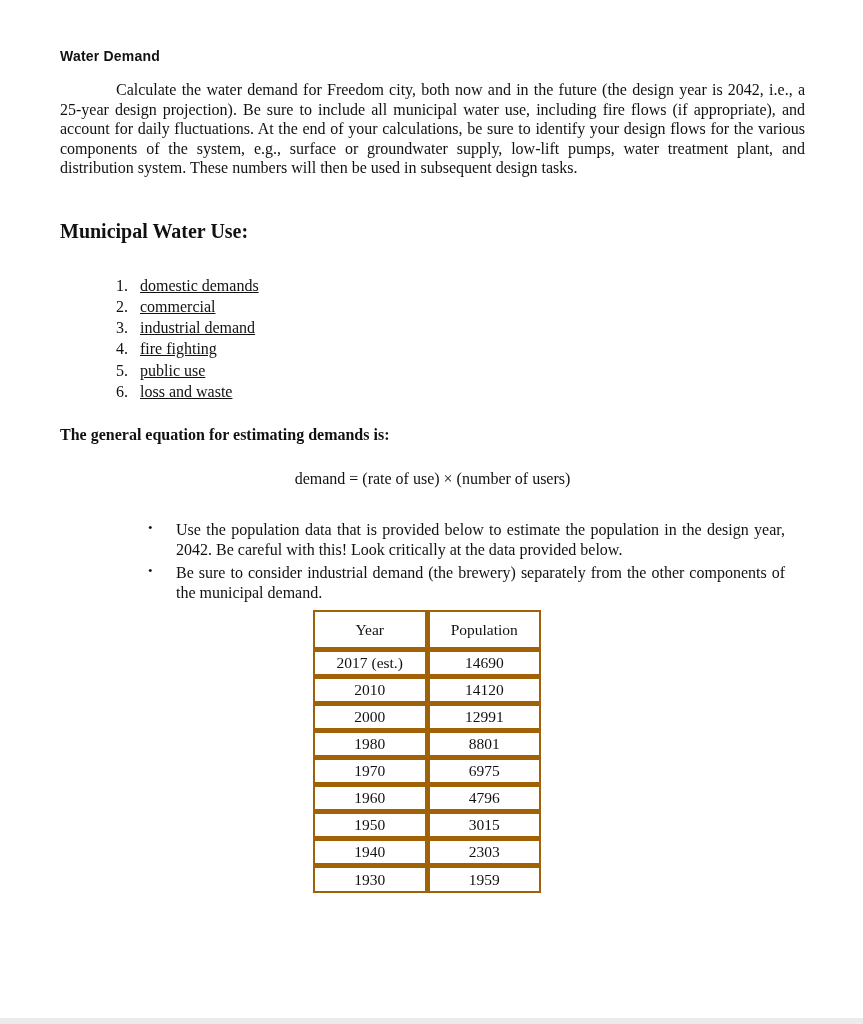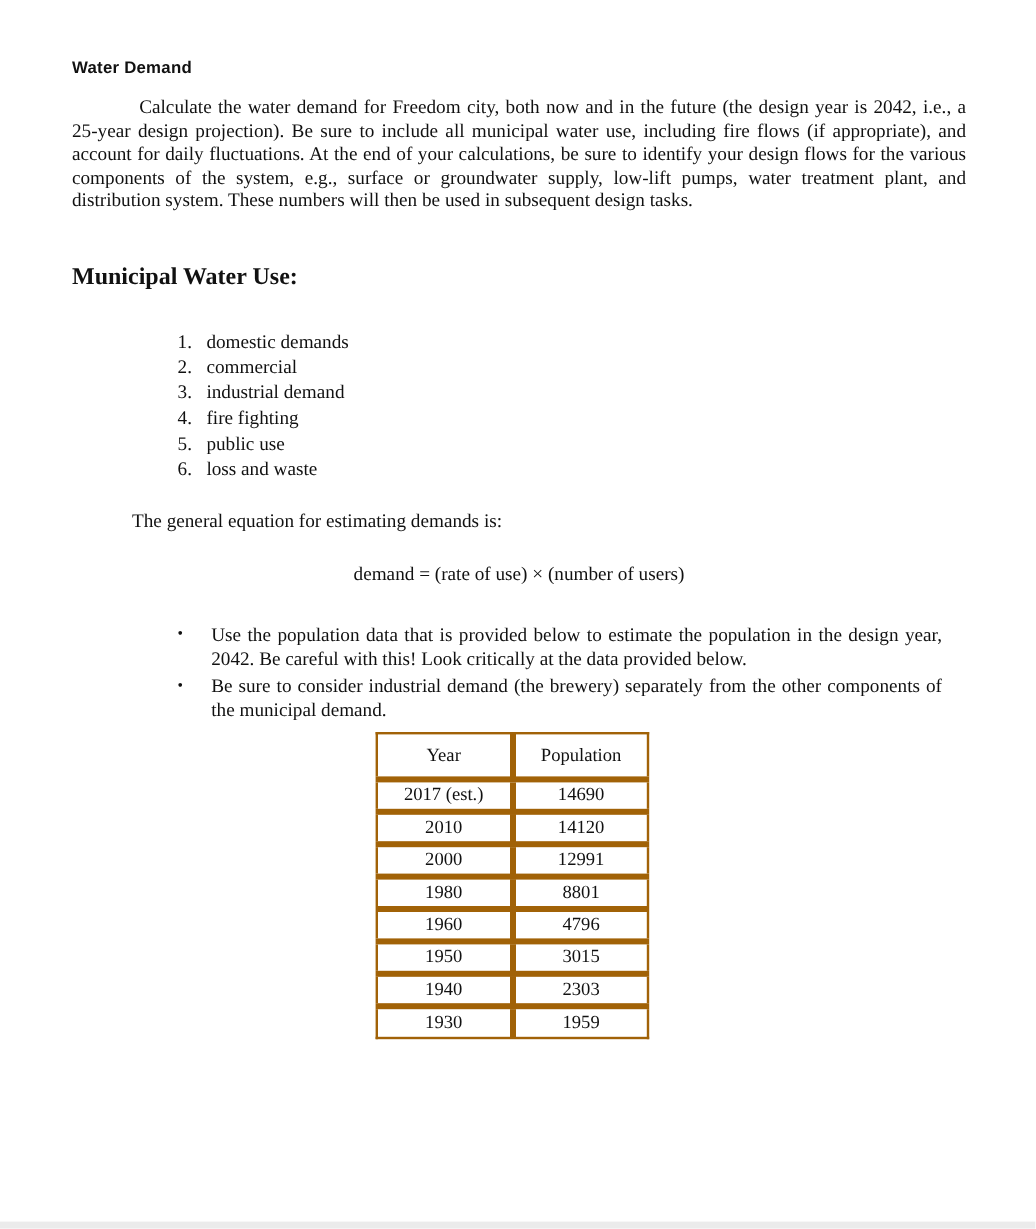--- a/index.html
+++ b/index.html
@@ -28,31 +28,31 @@
     text-indent: 56px;
     line-height: 1.22;
     margin-bottom: 42px;
   }
   .section-heading {
     font-weight: bold;
     font-size: 20px;
     margin-bottom: 32px;
   }
   ol.municipal-list {
-    margin-left: 104px;
+    margin-left: 72px;
     padding-left: 0;
     line-height: 1.33;
     margin-bottom: 24px;
+    text-decoration: underline;
   }
   ol.municipal-list li {
     padding-left: 8px;
   }
   .equation-heading {
-    font-weight: normal;
-    margin-left: 50px;
+    font-weight: bold;
     margin-bottom: 26px;
   }
   .equation-line {
     text-align: center;
     margin-bottom: 32px;
   }
   .characteristics {
     margin-left: 57px;
     margin-bottom: 18px;
   }
@@ -163,20 +163,24 @@
       </tr>
       <tr>
         <td>2000</td>
         <td>12991</td>
       </tr>
       <tr>
         <td>1980</td>
         <td>8801</td>
       </tr>
       <tr>
+        <td>1970</td>
+        <td>6975</td>
+      </tr>
+      <tr>
         <td>1960</td>
         <td>4796</td>
       </tr>
       <tr>
         <td>1950</td>
         <td>3015</td>
       </tr>
       <tr>
         <td>1940</td>
         <td>2303</td>

